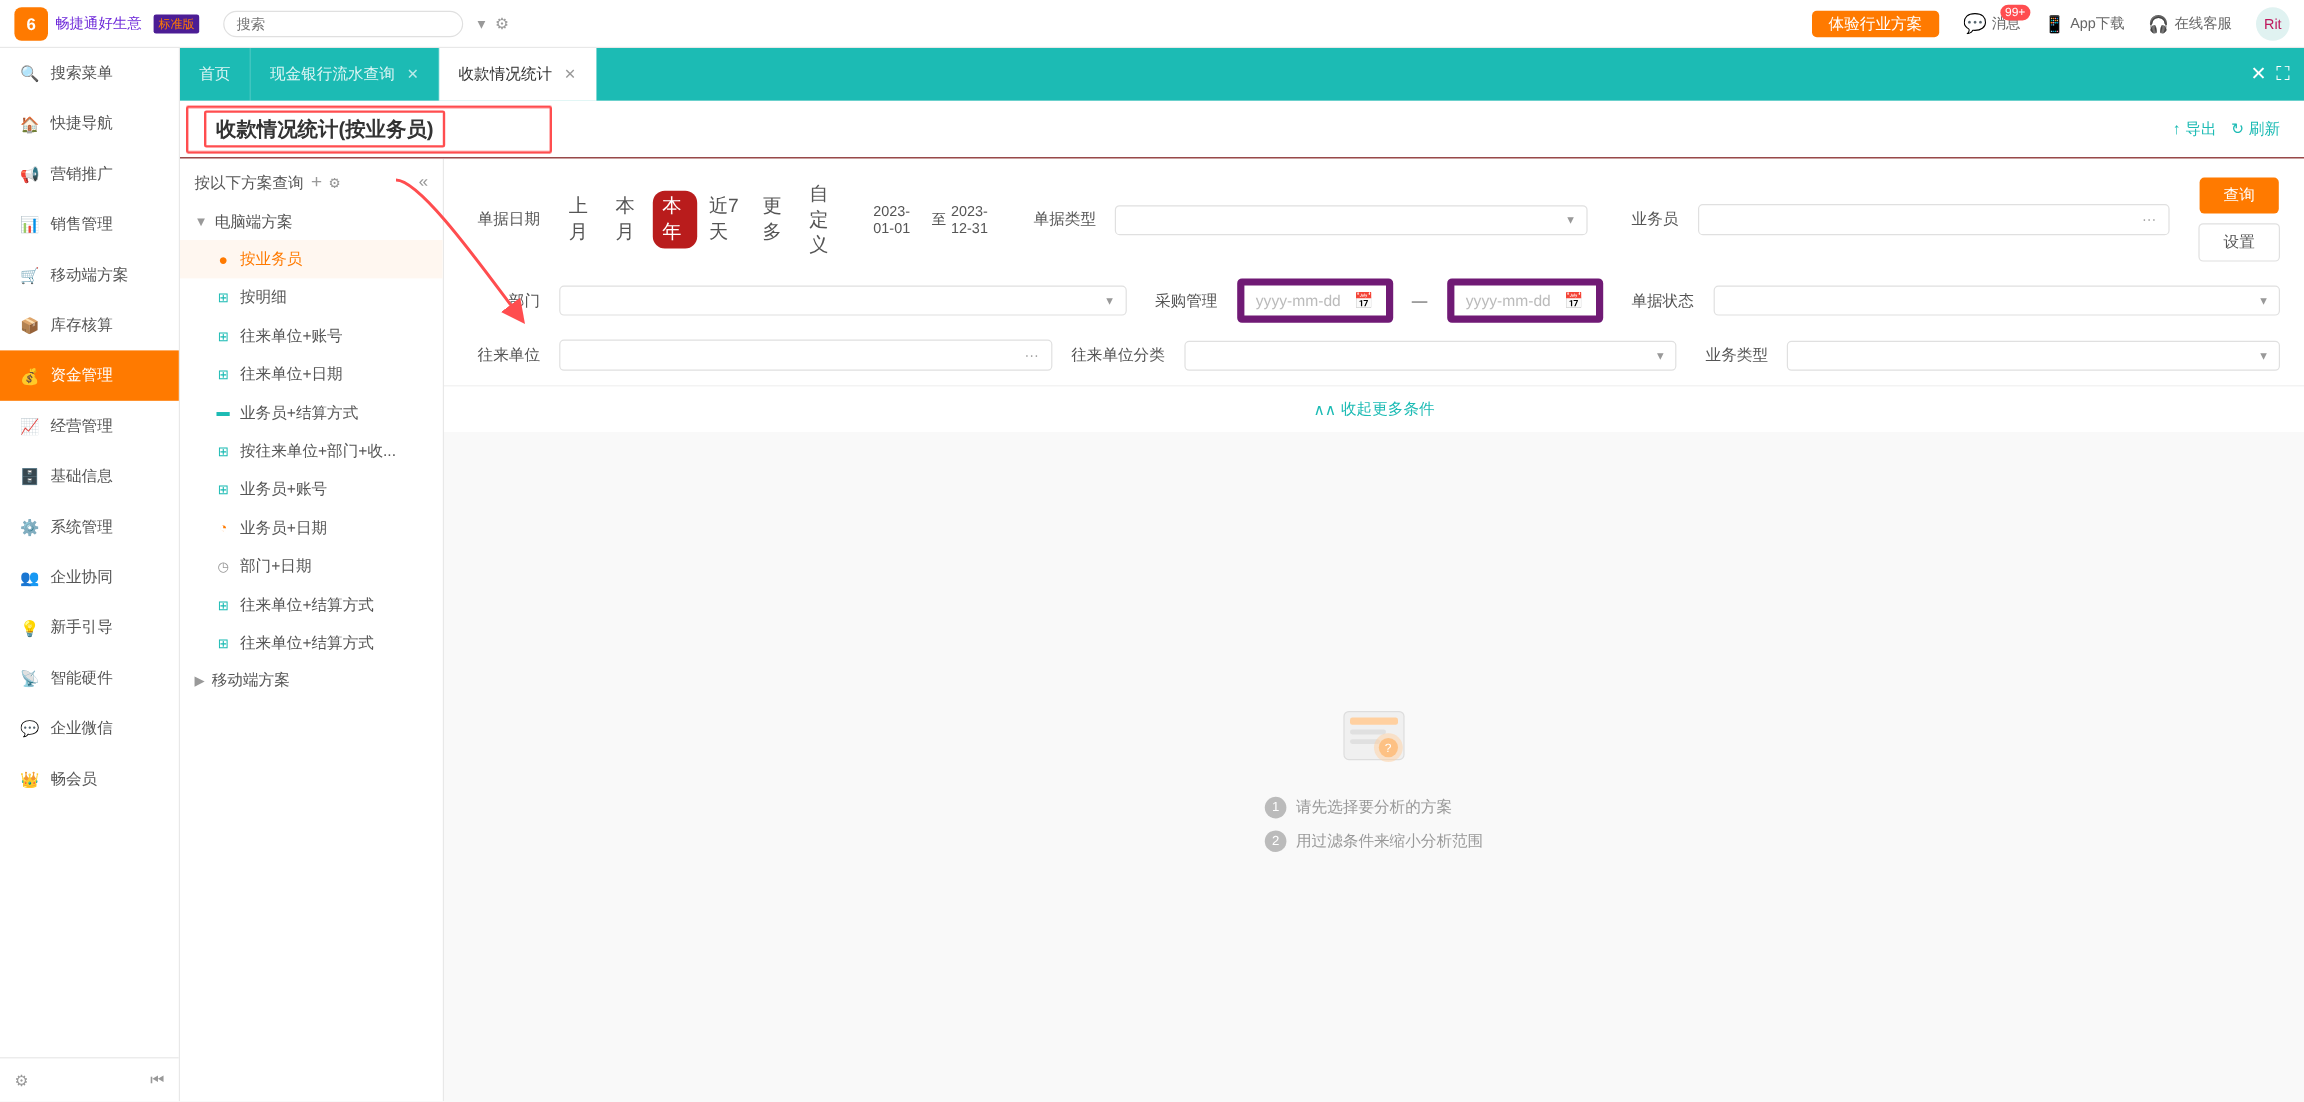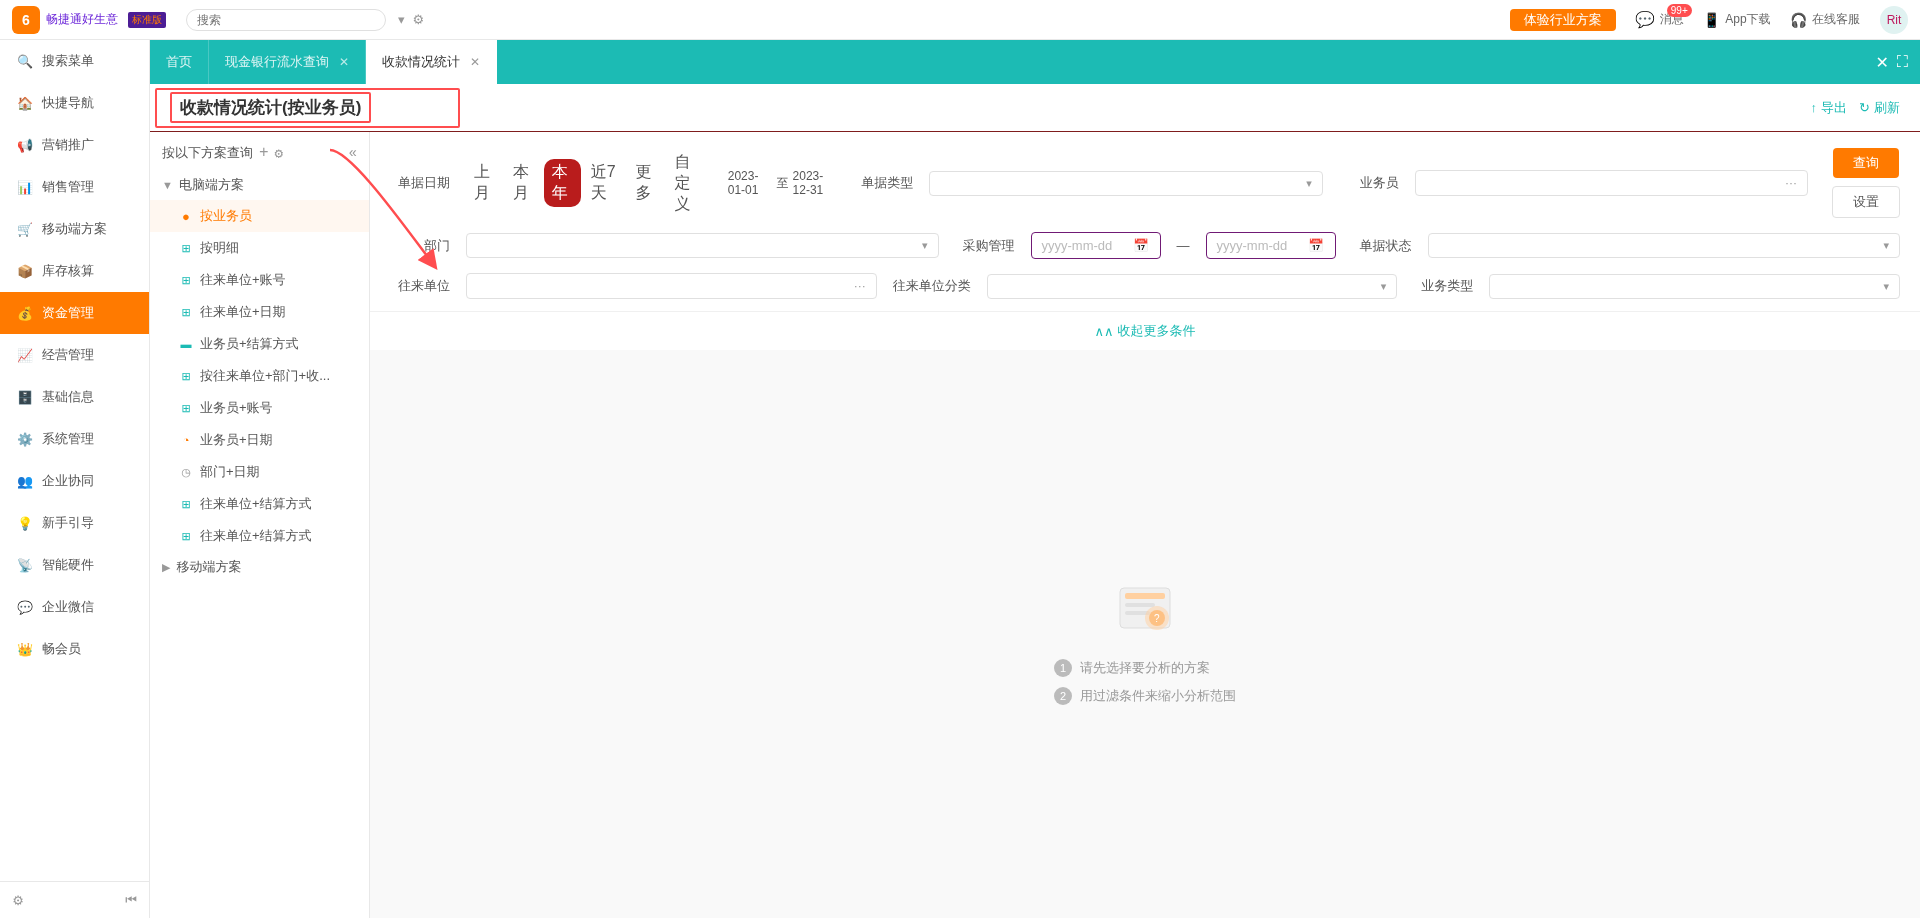--- a/index.html
+++ b/index.html
@@ -65,21 +65,21 @@
     .filter-rows { padding: 16px 20px 8px; display: flex; flex-direction: column; gap: 14px; }
     .filter-row { display: flex; align-items: center; gap: 16px; }
     .filter-label { color: #555; font-size: 13px; min-width: 60px; text-align: right; flex-shrink: 0; }
     .filter-value { display: flex; align-items: center; gap: 6px; flex: 1; }
     .date-tabs { display: flex; gap: 2px; align-items: center; }
     .date-tab { padding: 3px 8px; font-size: 16px; color: #555; cursor: pointer; border-radius: 2px; }
     .date-tab.active { background: #b91c1c; color: white; border-radius: 10px; }
     .date-range { display: flex; align-items: center; gap: 4px; color: #555; font-size: 12px; margin-left: 8px; }
     .select-box { border: 1px solid #e0e0e0; border-radius: 4px; padding: 5px 10px; display: flex; align-items: center; justify-content: space-between; min-width: 200px; color: #555; font-size: 13px; cursor: pointer; background: #fff; }
     .select-box .arrow-down { color: #999; font-size: 11px; margin-left: 8px; }
-    .date-input { border: 1px solid #701a75; border-radius: 4px; padding: 5px 10px; min-width: 130px; color: #bbb; font-size: 13px; display: flex; align-items: center; justify-content: space-between; cursor: pointer; }
+    .date-input { border: 6px solid #701a75; border-radius: 4px; padding: 5px 10px; min-width: 130px; color: #bbb; font-size: 13px; display: flex; align-items: center; justify-content: space-between; cursor: pointer; }
     .date-sep { color: #555; }
     .collapse-btn { display: flex; align-items: center; justify-content: center; padding: 10px; color: #1cbbb4; font-size: 13px; cursor: pointer; gap: 4px; border-top: 1px solid #f0f0f0; margin-top: 4px; }
 
     
     .empty-state { flex: 1; display: flex; flex-direction: column; align-items: center; justify-content: center; gap: 16px; background: #f9f9f9; }
     .empty-icon { width: 80px; height: 80px; }
     .empty-text { display: flex; flex-direction: column; gap: 10px; }
     .empty-text-item { display: flex; align-items: center; gap: 8px; color: #999; font-size: 13px; }
     .step-num { width: 18px; height: 18px; border-radius: 50%; background: #bbb; color: white; display: flex; align-items: center; justify-content: center; font-size: 11px; flex-shrink: 0; }
 

